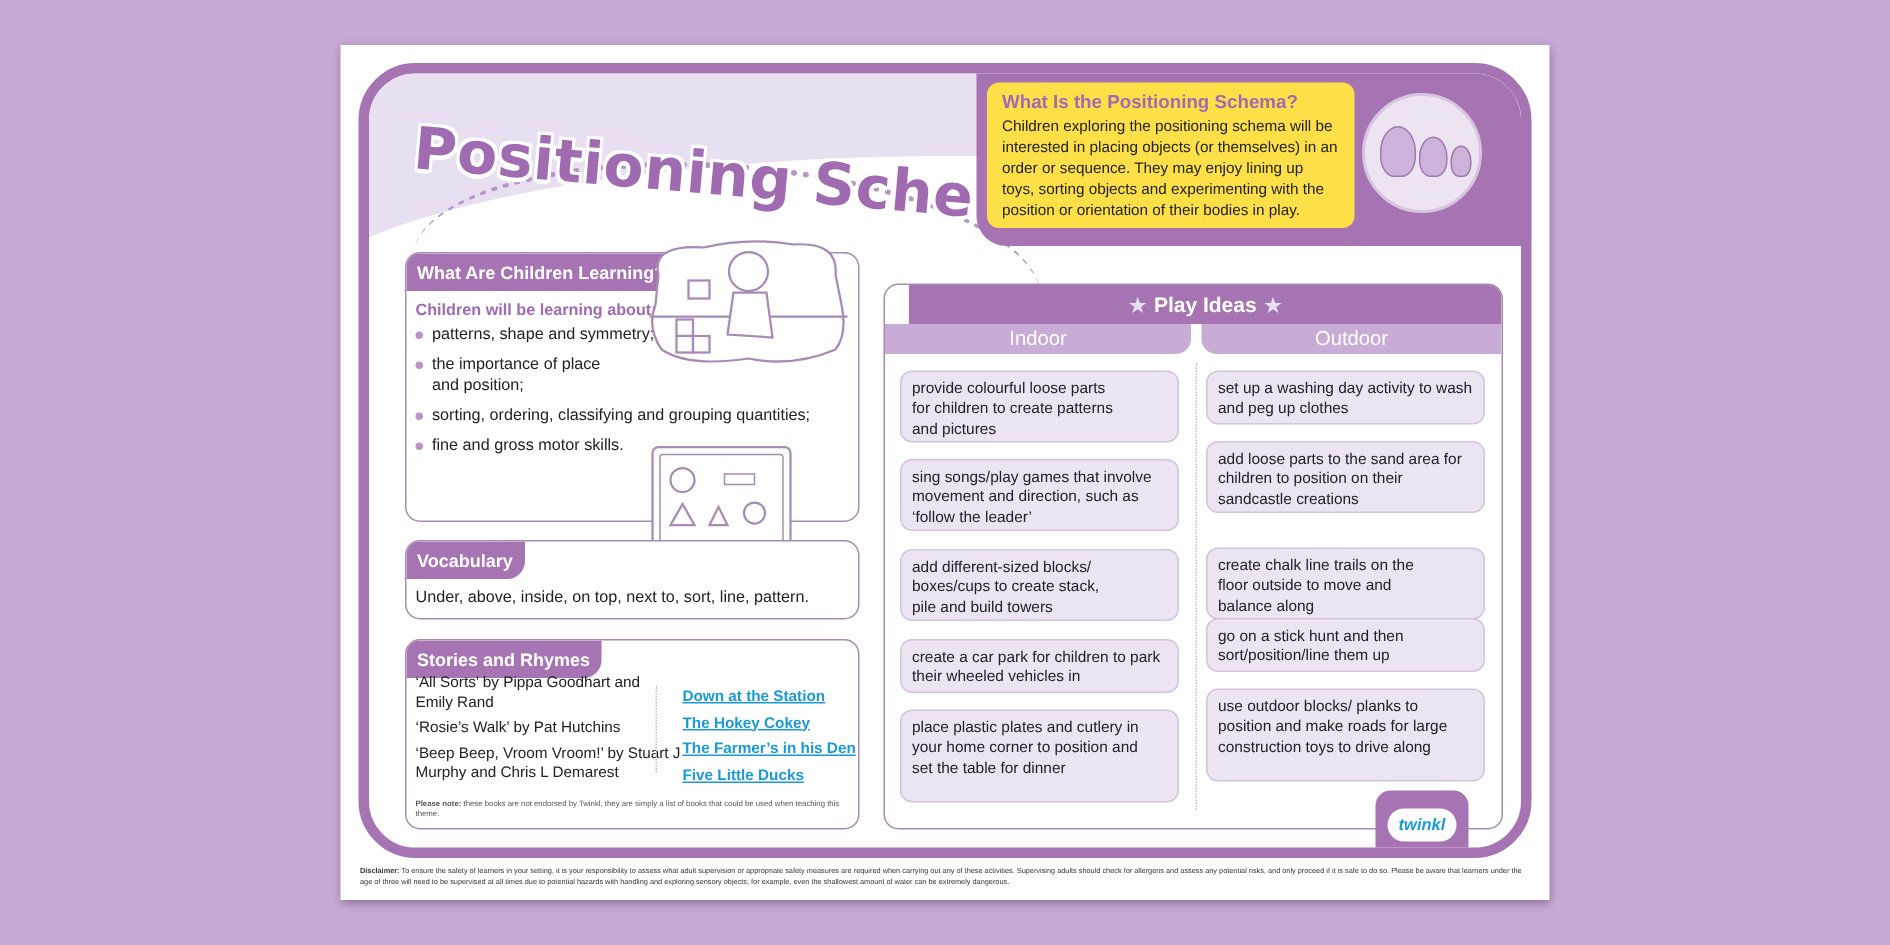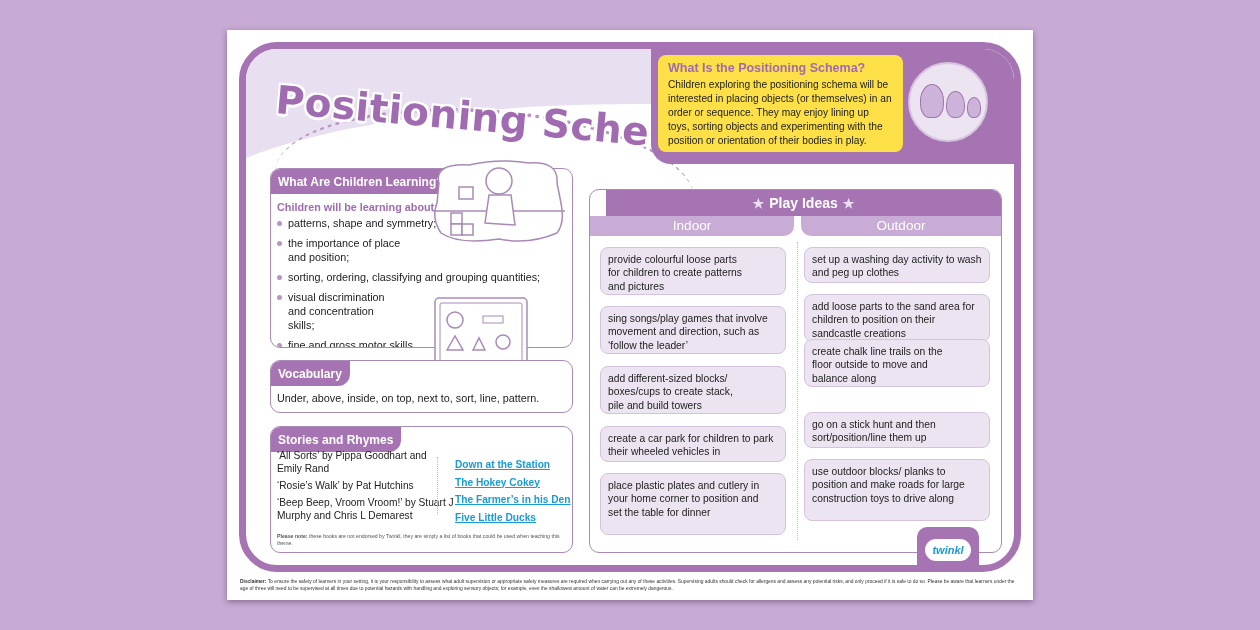--- a/index.html
+++ b/index.html
@@ -80,21 +80,20 @@
       </div>
     </div>
 
     <div class="card learn">
       <div class="card-head">What Are Children Learning?</div>
       <div class="learn-sub">Children will be learning about:</div>
       <ul>
         <li>patterns, shape and symmetry;</li>
         <li class="narrow">the importance of place and position;</li>
         <li>sorting, ordering, classifying and grouping quantities;</li>
-        <li class="narrow">visual discrimination and concentration skills;</li>
         <li>fine and gross motor skills.</li>
       </ul>
     </div>
     <svg class="illus" style="left:183px;top:104px;" width="140" height="90" viewBox="0 0 140 90">
       <path d="M10 30 Q5 10 40 12 Q70 5 100 10 Q130 8 128 30 L132 50 Q136 70 128 80 Q100 92 70 86 Q30 92 12 80 Q2 65 8 50 Z" fill="#fff" stroke="#a98ab5" stroke-width="1.5"></path>
       <line x1="4" y1="58" x2="136" y2="58" stroke="#a98ab5" stroke-width="1.5"></line>
       <circle cx="70" cy="28" r="13" fill="#fff" stroke="#a98ab5" stroke-width="1.5"></circle>
       <path d="M60 42 L56 70 L86 72 L82 42 Z" fill="#fff" stroke="#a98ab5" stroke-width="1.5"></path>
       <rect x="30" y="34" width="14" height="12" fill="#fff" stroke="#a98ab5" stroke-width="1.5"></rect>
       <rect x="22" y="60" width="11" height="11" fill="#fff" stroke="#a98ab5" stroke-width="1.5"></rect>
@@ -159,21 +158,21 @@
       <div class="idea in" style="top:283px;height:62px;">
           <div style="width:160px">place plastic plates and cutlery in your home corner to position and set the table for dinner</div>
         </div>
 
       <div class="idea out" style="top:57px;height:36px;">
           <div>set up a washing day activity to wash and peg up clothes</div>
         </div>
       <div class="idea out" style="top:104px;height:48px;">
           <div>add loose parts to the sand area for children to position on their sandcastle creations</div>
         </div>
-      <div class="idea out" style="top:149px;height:48px;">
+      <div class="idea out" style="top:175px;height:48px;">
           <div style="width:150px">create chalk line trails on the floor outside to move and balance along</div>
         </div>
       <div class="idea out" style="top:222px;height:36px;">
           <div style="width:150px">go on a stick hunt and then sort/position/line them up</div>
         </div>
       <div class="idea out" style="top:269px;height:62px;">
           <div>use outdoor blocks/ planks to position and make roads for large construction toys to drive along</div>
         </div>
     </div>
 

